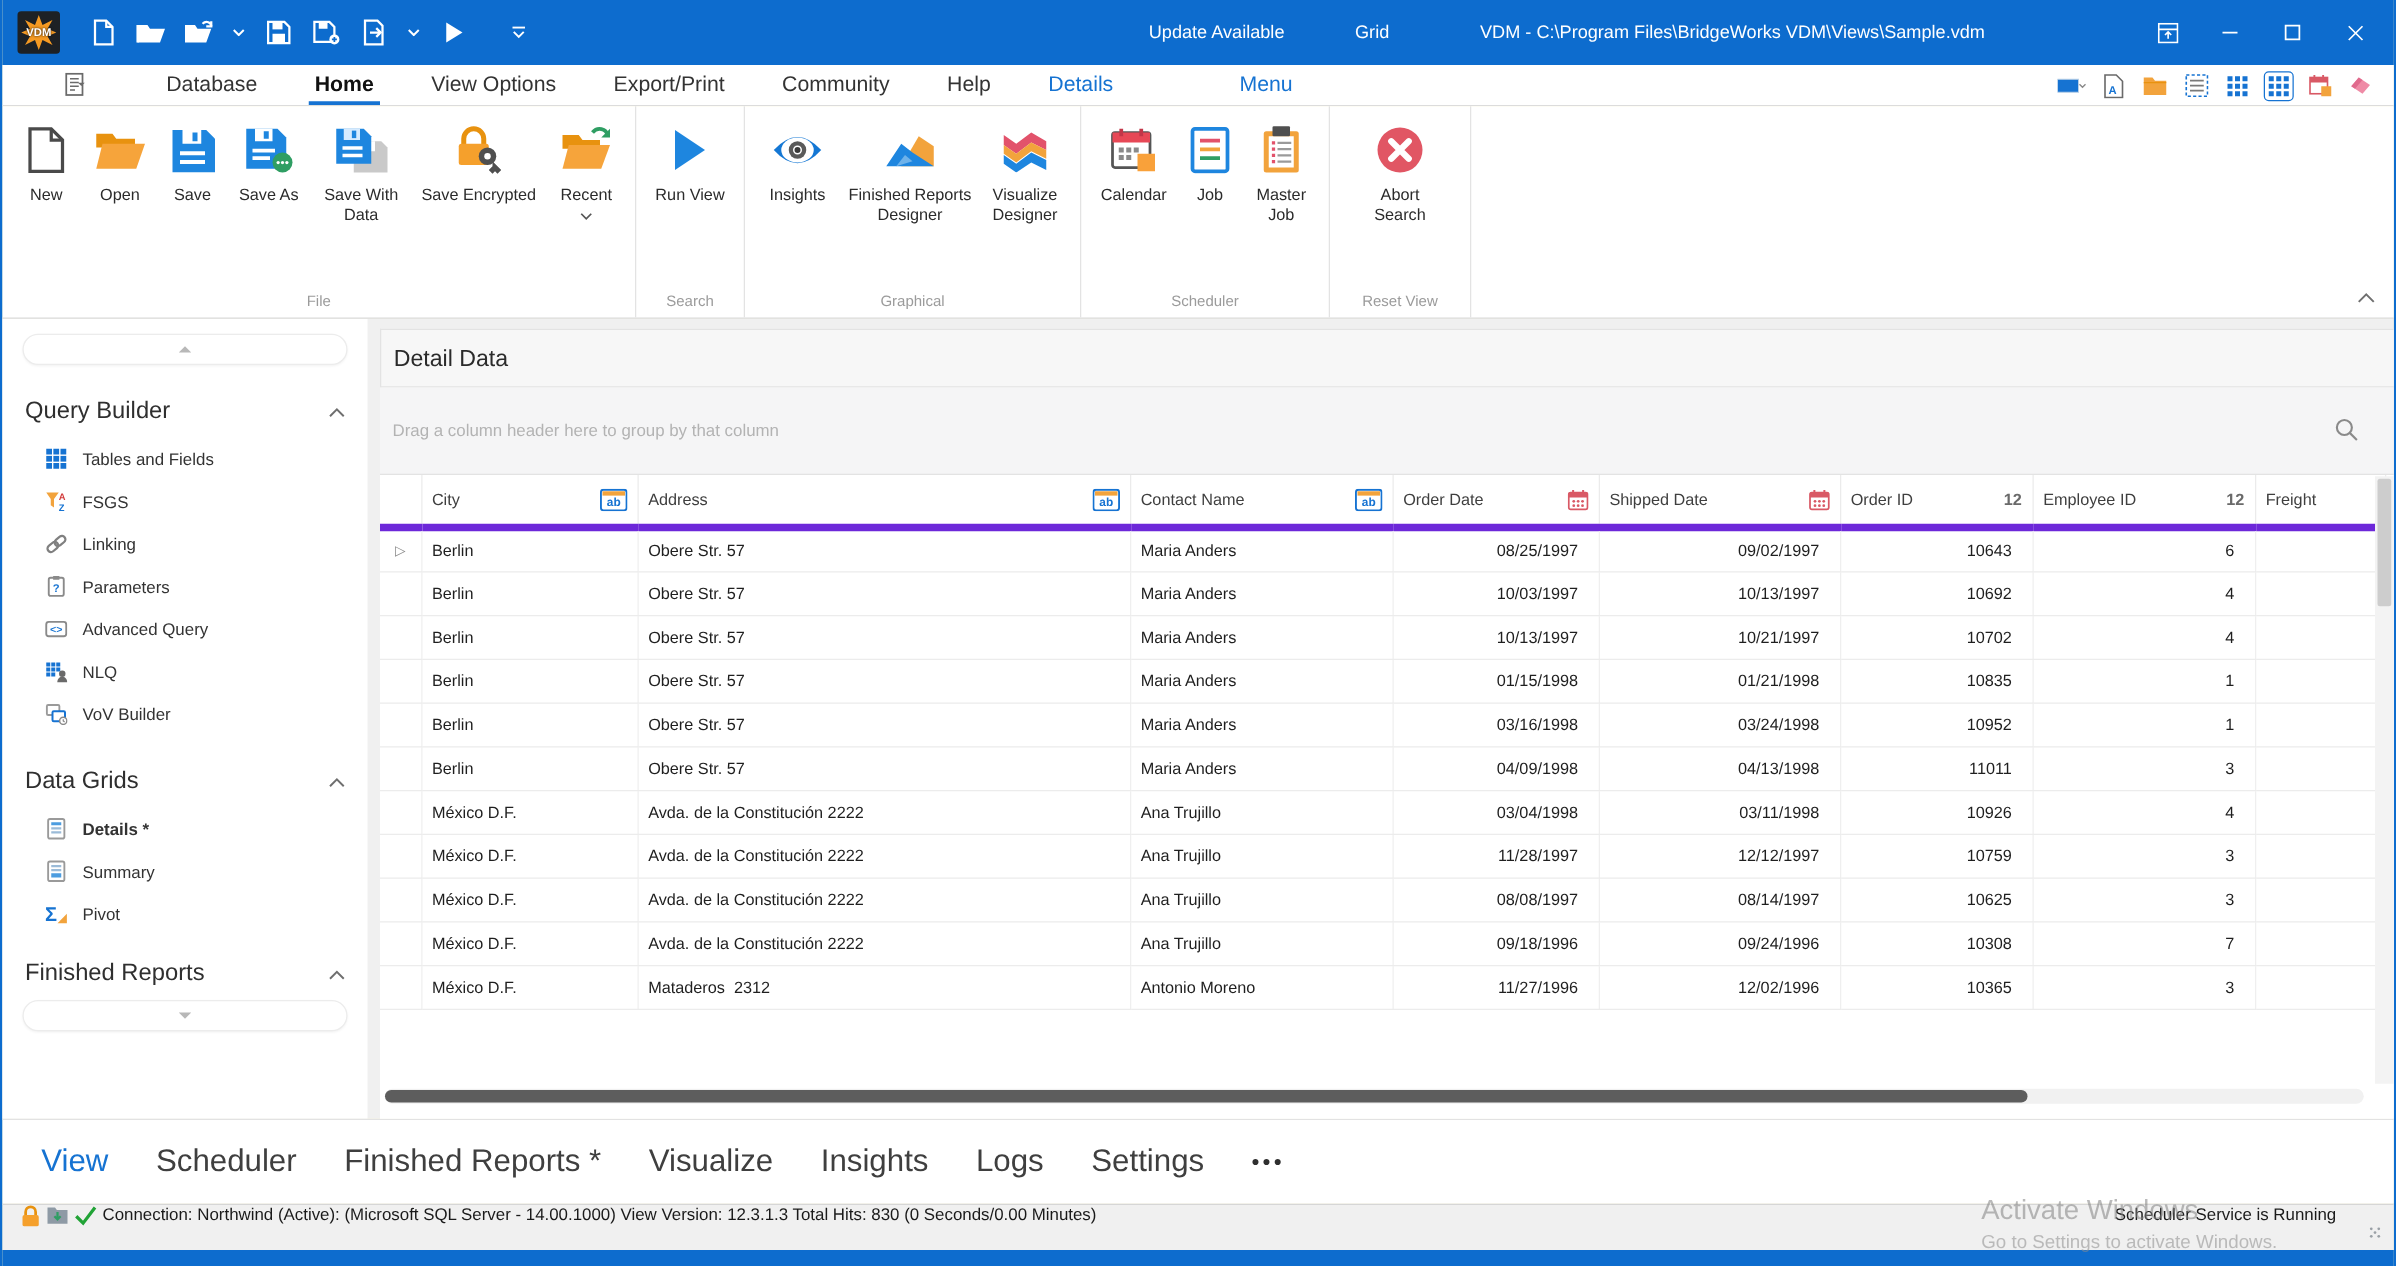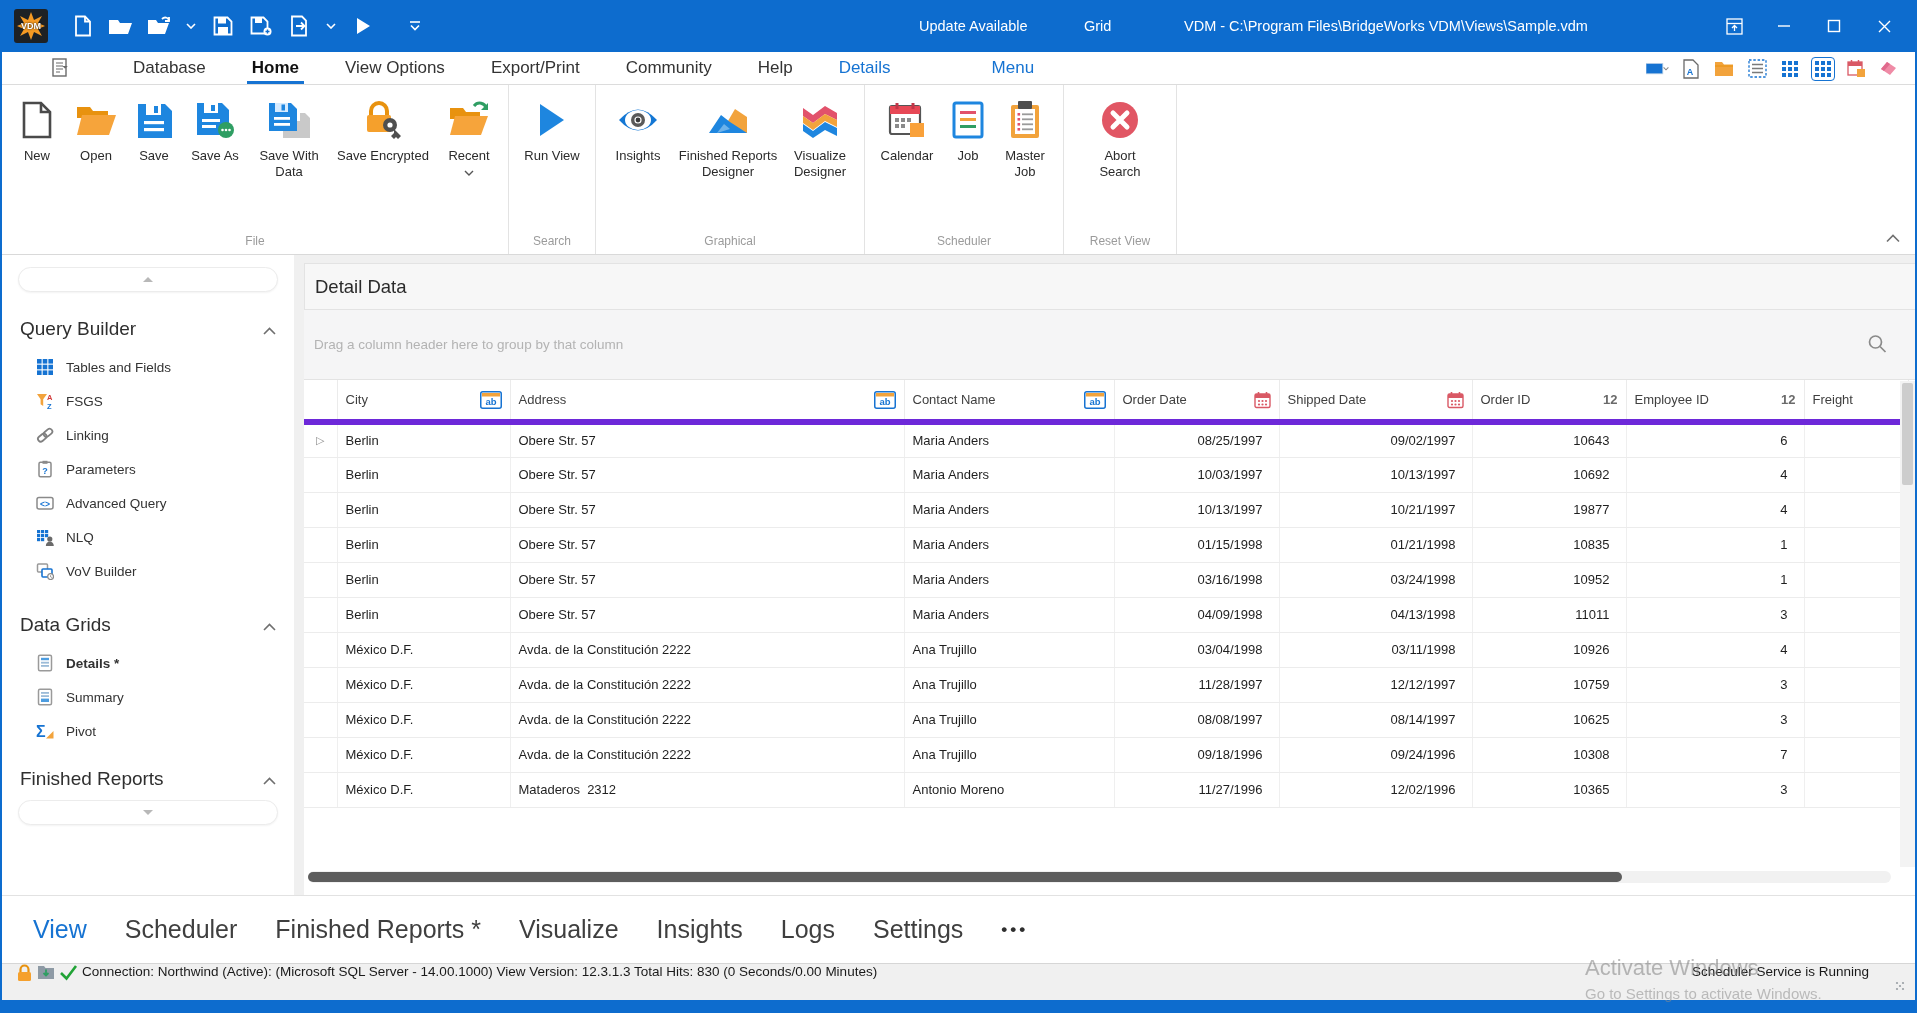--- a/index.html
+++ b/index.html
@@ -827,21 +827,21 @@
                 <td class="num">4</td>
                 <td class="num"></td>
               </tr>
               <tr>
                 <td class="col-exp"></td>
                 <td>Berlin</td>
                 <td>Obere Str. 57</td>
                 <td>Maria Anders</td>
                 <td class="num">10/13/1997</td>
                 <td class="num">10/21/1997</td>
-                <td class="num">19877</td>
+                <td class="num">10702</td>
                 <td class="num">4</td>
                 <td class="num"></td>
               </tr>
               <tr>
                 <td class="col-exp"></td>
                 <td>Berlin</td>
                 <td>Obere Str. 57</td>
                 <td>Maria Anders</td>
                 <td class="num">01/15/1998</td>
                 <td class="num">01/21/1998</td>

